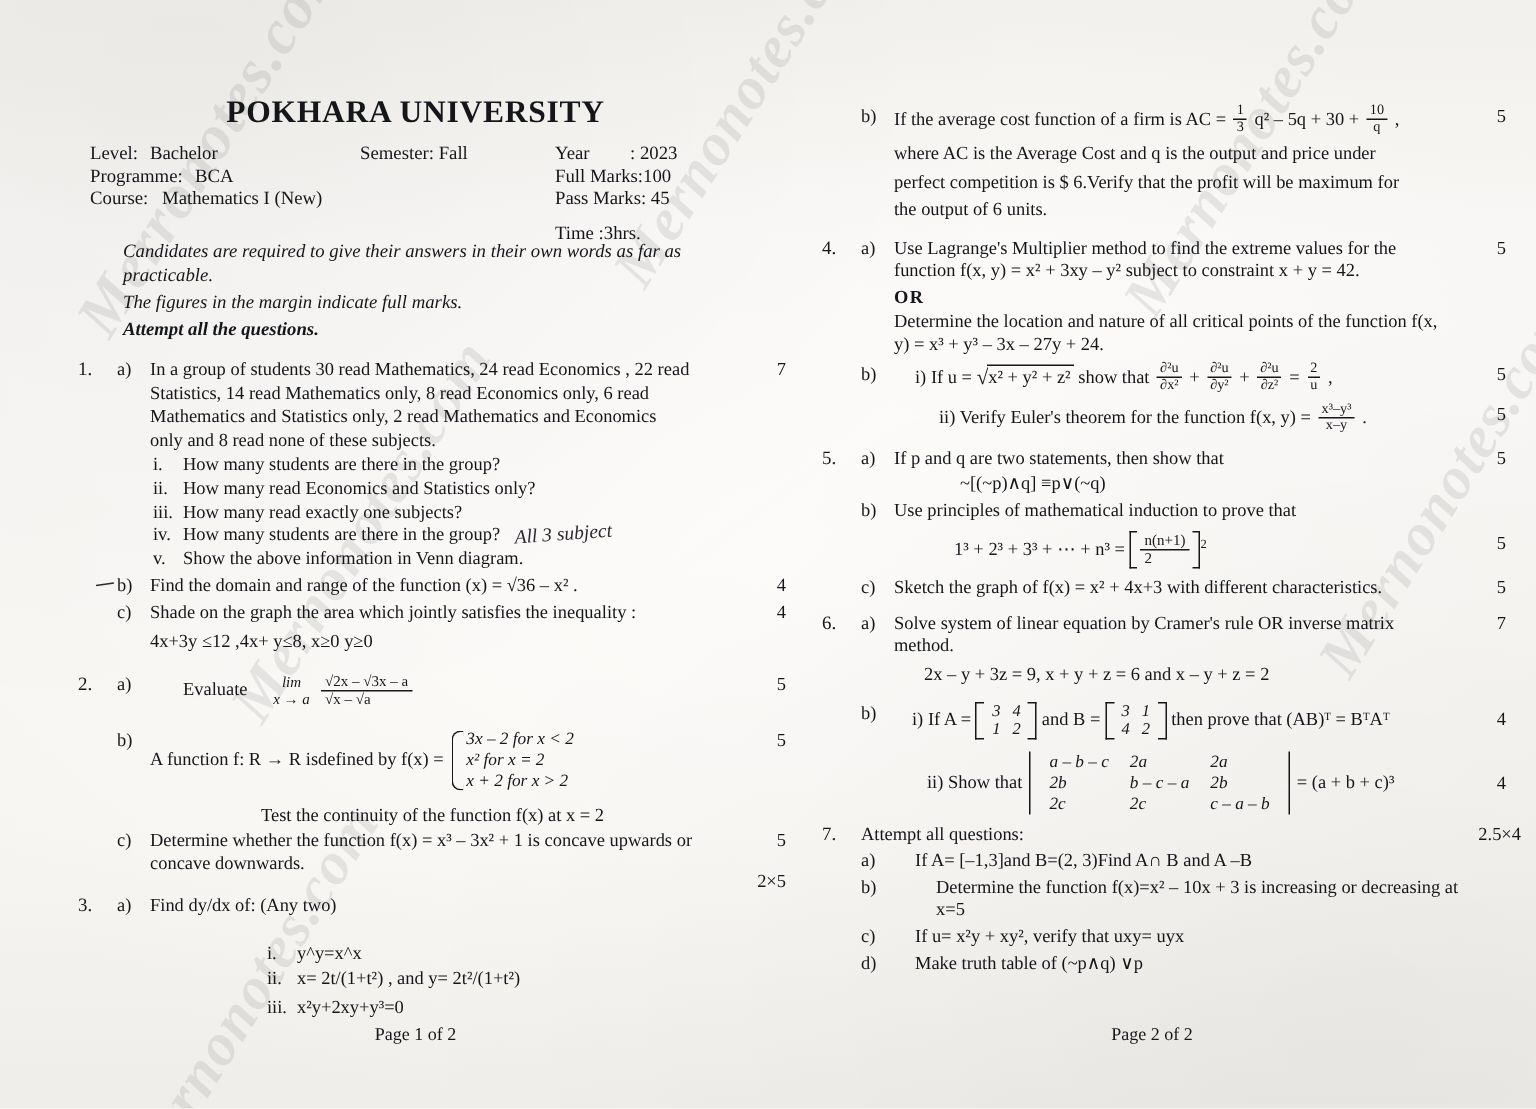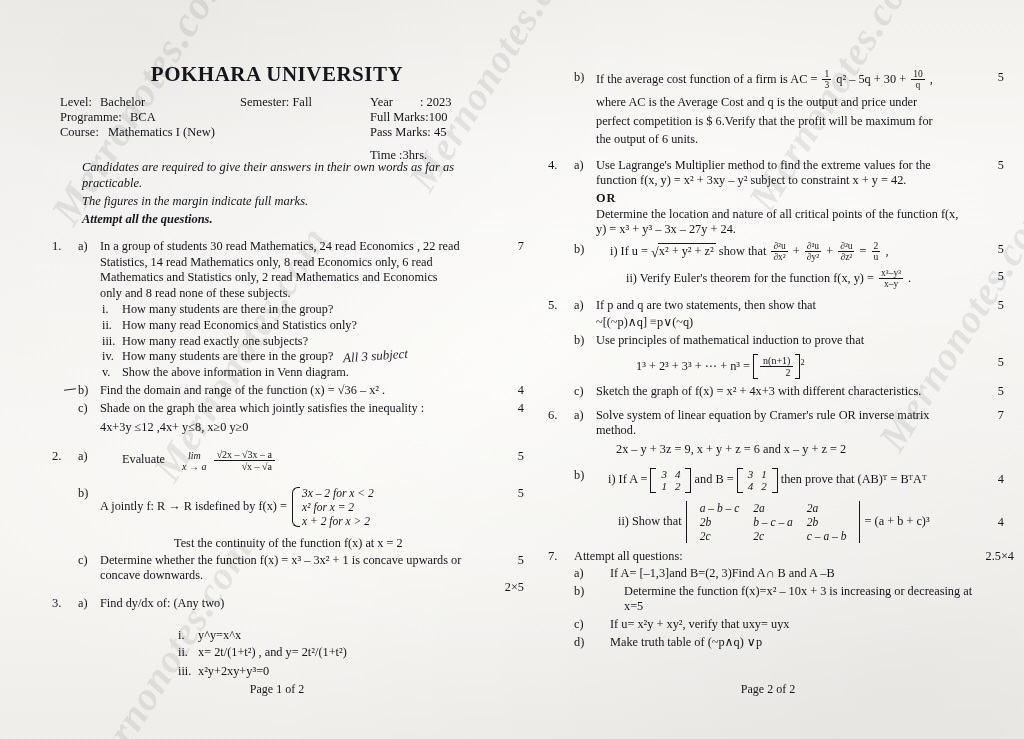--- a/index.html
+++ b/index.html
@@ -227,21 +227,21 @@
     background: #15161a;
   }
   .det::before { left: 1px; }
   .det::after  { right: 1px; }
   .det table { border-collapse: collapse; }
   .det td { padding: 0 7px; text-align: left; font-size: 11.5px; line-height: 14px; }
   sup { font-size: 0.68em; }
   .or-line { font-weight: bold; letter-spacing: 1px; }
   .bigfrac {
     display: inline-block;
-    text-align: right;
+    text-align: left;
     vertical-align: middle;
     font-size: 10px;
     line-height: 11px;
     margin: 0 1px;
   }
   .bigfrac .n { display: block; border-bottom: 1px solid #15161a; padding: 0 3px; }
   .bigfrac .d { display: block; padding: 0 3px; }
   .bracket-sq {
     display: inline-block;
     position: relative;
@@ -347,21 +347,21 @@
           </span>
           <span class="bigfrac" style="margin-left:4px;">
             <span class="n">√2x – √3x – a</span>
             <span class="d">√x – √a</span>
           </span>
         </div>
 
         <div class="sub" style="margin-top:14px;">
           <span class="sublabel">b)</span>
           <span class="marks" style="top:0;right:-22px;">5</span>
-          <span style="display:inline-block;">A jointly f: R → R isdefined by f(x) =</span>
+          <span style="display:inline-block;">A function f: R → R isdefined by f(x) =</span>
           <span class="brace-case">
             <span style="display:block;">3x – 2 for x &lt; 2</span>
             <span style="display:block;">x²        for x = 2</span>
             <span style="display:block;">x + 2 for x &gt; 2</span>
           </span>
           <span style="display:block;margin-top:8px;margin-left:74px;">Test the continuity of the function f(x) at x = 2</span>
         </div>
 
         <div class="sub" style="margin-top:1px;">
           <span class="sublabel">c)</span>
@@ -468,21 +468,21 @@
       </div>
     </div>
 
     <div class="qblock" style="margin-top:8px;">
       <span class="qnum">5.</span>
       <div class="qbody">
         <div class="sub">
           <span class="sublabel">a)</span>
           <span class="marks" style="top:0;right:-16px;">5</span>
           <span>If p and q are two statements, then show that</span>
-          <span style="display:block;margin-top:2px;">~[(~p)∧q] ≡p∨(~q)</span>
+          <span style="display:block;margin-top:2px;margin-left:44px;">~[(~p)∧q] ≡p∨(~q)</span>
         </div>
         <div class="sub" style="margin-top:2px;">
           <span class="sublabel">b)</span>
           <span class="marks" style="top:22px;right:-16px;">5</span>
           <span>Use principles of mathematical induction to prove that</span>
           <span style="display:block;margin-top:6px;margin-left:40px;">
             <span>1³ + 2³ + 3³ + ⋯ + n³ =</span>
             <span class="bracket-sq">
               <span class="bigfrac">
                 <span class="n">n(n+1)</span>

